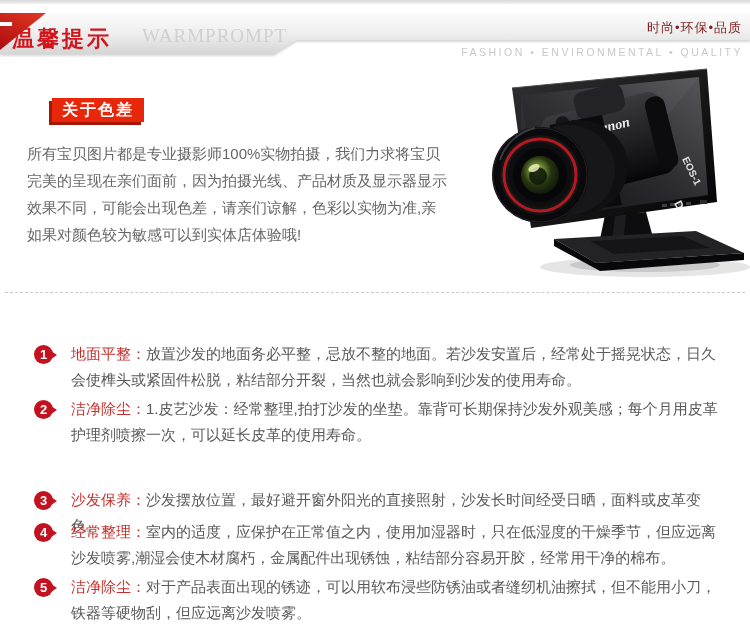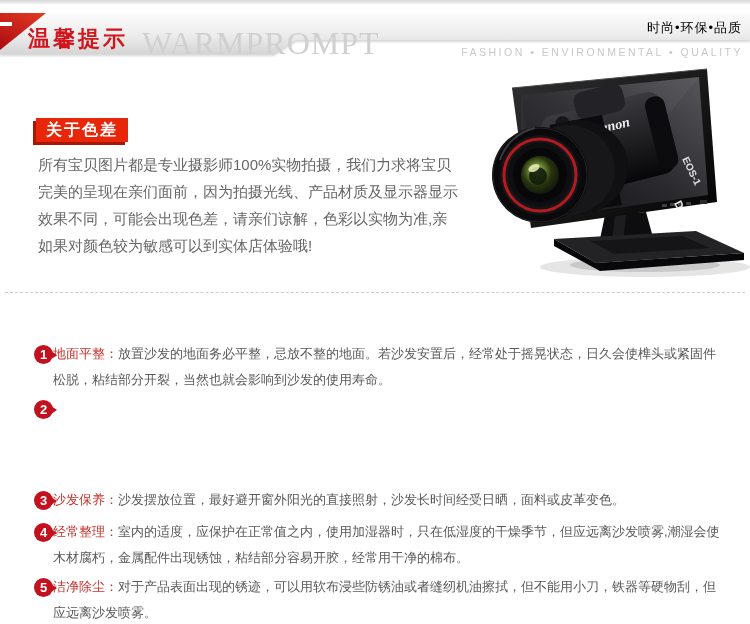--- a/index.html
+++ b/index.html
@@ -17,57 +17,57 @@
   .bar-shape { width:100%; height:100%;
     clip-path:polygon(0 0,100% 0,100% 27px,296px 27px,274px 41px,0 41px);
     background:linear-gradient(180deg,#fcfcfc 0%,#ececec 55%,#d5d5d5 100%); }
 
   .corner-flag { position:absolute; top:13px; left:0; width:46px; height:37px;
     clip-path:polygon(0 0,100% 0,0 100%);
     background:linear-gradient(205deg,#e23a23,#ac0a10); z-index:3; }
   .corner-dash { position:absolute; top:22px; left:0; width:12px; height:4px;
     background:#ffffff; z-index:4; }
 
-  .title-cn { position:absolute; left:28px; top:24px; font-size:22px; font-weight:bold;
+  .title-cn { position:absolute; left:12px; top:24px; font-size:22px; font-weight:bold;
     color:#d2151c; letter-spacing:3px; z-index:2; white-space:nowrap; }
-  .title-en { position:absolute; left:142px; top:25px; font-size:32px;
+  .title-en { position:absolute; left:142px; top:25px; font-size:19px;
     font-family:"Liberation Serif", serif; color:#d0d0d0; letter-spacing:1px;
     z-index:2; white-space:nowrap; }
-  .tagline-cn { position:absolute; right:8px; top:19px; font-size:13px; color:#000000;
+  .tagline-cn { position:absolute; right:8px; top:19px; font-size:13px; color:#7f1d1d;
     letter-spacing:1px; z-index:2; white-space:nowrap; }
   .tagline-en { position:absolute; right:7px; top:46px; font-size:10.5px; color:#c8c8c8;
     letter-spacing:2.5px; white-space:nowrap; }
 
   
   .red-label { position:absolute; background:#e8270a; color:#ffffff; font-weight:bold;
     font-size:16px; letter-spacing:2px; line-height:20px; padding:2px 10px;
     box-shadow:-3px 3px 0 0 #a81703; white-space:nowrap; }
-  .label-color { left:36px; top:98px;margin-top:20px; }
+  .label-color { left:52px; top:98px; }
   .label-care  { left:48px; top:306px; }
 
   
-  .color-body { position:absolute; left:24px; top:137px; width:424px; margin:14px;
+  .color-body { position:absolute; left:24px; top:137px; width:424px; margin:3px;
     font-size:15px; line-height:27px; color:#666666; }
 
   
   .monitor { position:absolute; left:450px; top:55px; width:300px; height:235px; }
 
   
   .dashed-sep { position:absolute; top:292px; left:5px; width:740px; height:0;
     border-top:1px dashed #cccccc; }
 
   
   .care-item { position:absolute; left:34px; right:28px; display:flex; }
   .badge { flex:0 0 19px; width:19px; height:19px; margin-top:4px; position:relative;
     background:#c3121f; border-radius:50%; color:#fff; font-weight:bold; font-size:13px;
     text-align:center; line-height:19px; }
   .badge::after { content:""; position:absolute; left:17px; top:6px; width:0; height:0;
     border-left:6px solid #c3121f; border-top:4px solid transparent;
     border-bottom:4px solid transparent; }
-  .care-text { margin-left:0; font-size:13px; line-height:26px; color:#595959; }
+  .care-text { margin-left:18px; font-size:15px; line-height:26px; color:#595959; }
   .care-text p { margin:0; }
   .care-title { color:#c5302c; }
 
   .it1 { top:341px; } .it2 { top:396px; } .it3 { top:487px; }
   .it4 { top:519px; } .it5 { top:574px; }
 </style>
 </head>
 <body>
 
 <div class="page">
@@ -167,20 +167,21 @@
   <div class="care-item it1">
     <span class="badge">1</span>
     <div class="care-text">
       <p><span class="care-title">地面平整：</span><span>放置沙发的地面务必平整，忌放不整的地面。若沙发安置后，经常处于摇晃状态，日久会使榫头或紧固件松脱，粘结部分开裂，当然也就会影响到沙发的使用寿命。</span></p>
     </div>
   </div>
 
   <div class="care-item it2">
     <span class="badge">2</span>
     <div class="care-text">
+      <p><span class="care-title">洁净除尘：</span><span>1.皮艺沙发：经常整理,拍打沙发的坐垫。靠背可长期保持沙发外观美感；每个月用皮革护理剂喷擦一次，可以延长皮革的使用寿命。</span></p>
     </div>
   </div>
 
   <div class="care-item it3">
     <span class="badge">3</span>
     <div class="care-text">
       <p><span class="care-title">沙发保养：</span><span>沙发摆放位置，最好避开窗外阳光的直接照射，沙发长时间经受日晒，面料或皮革变色。</span></p>
     </div>
   </div>
 

